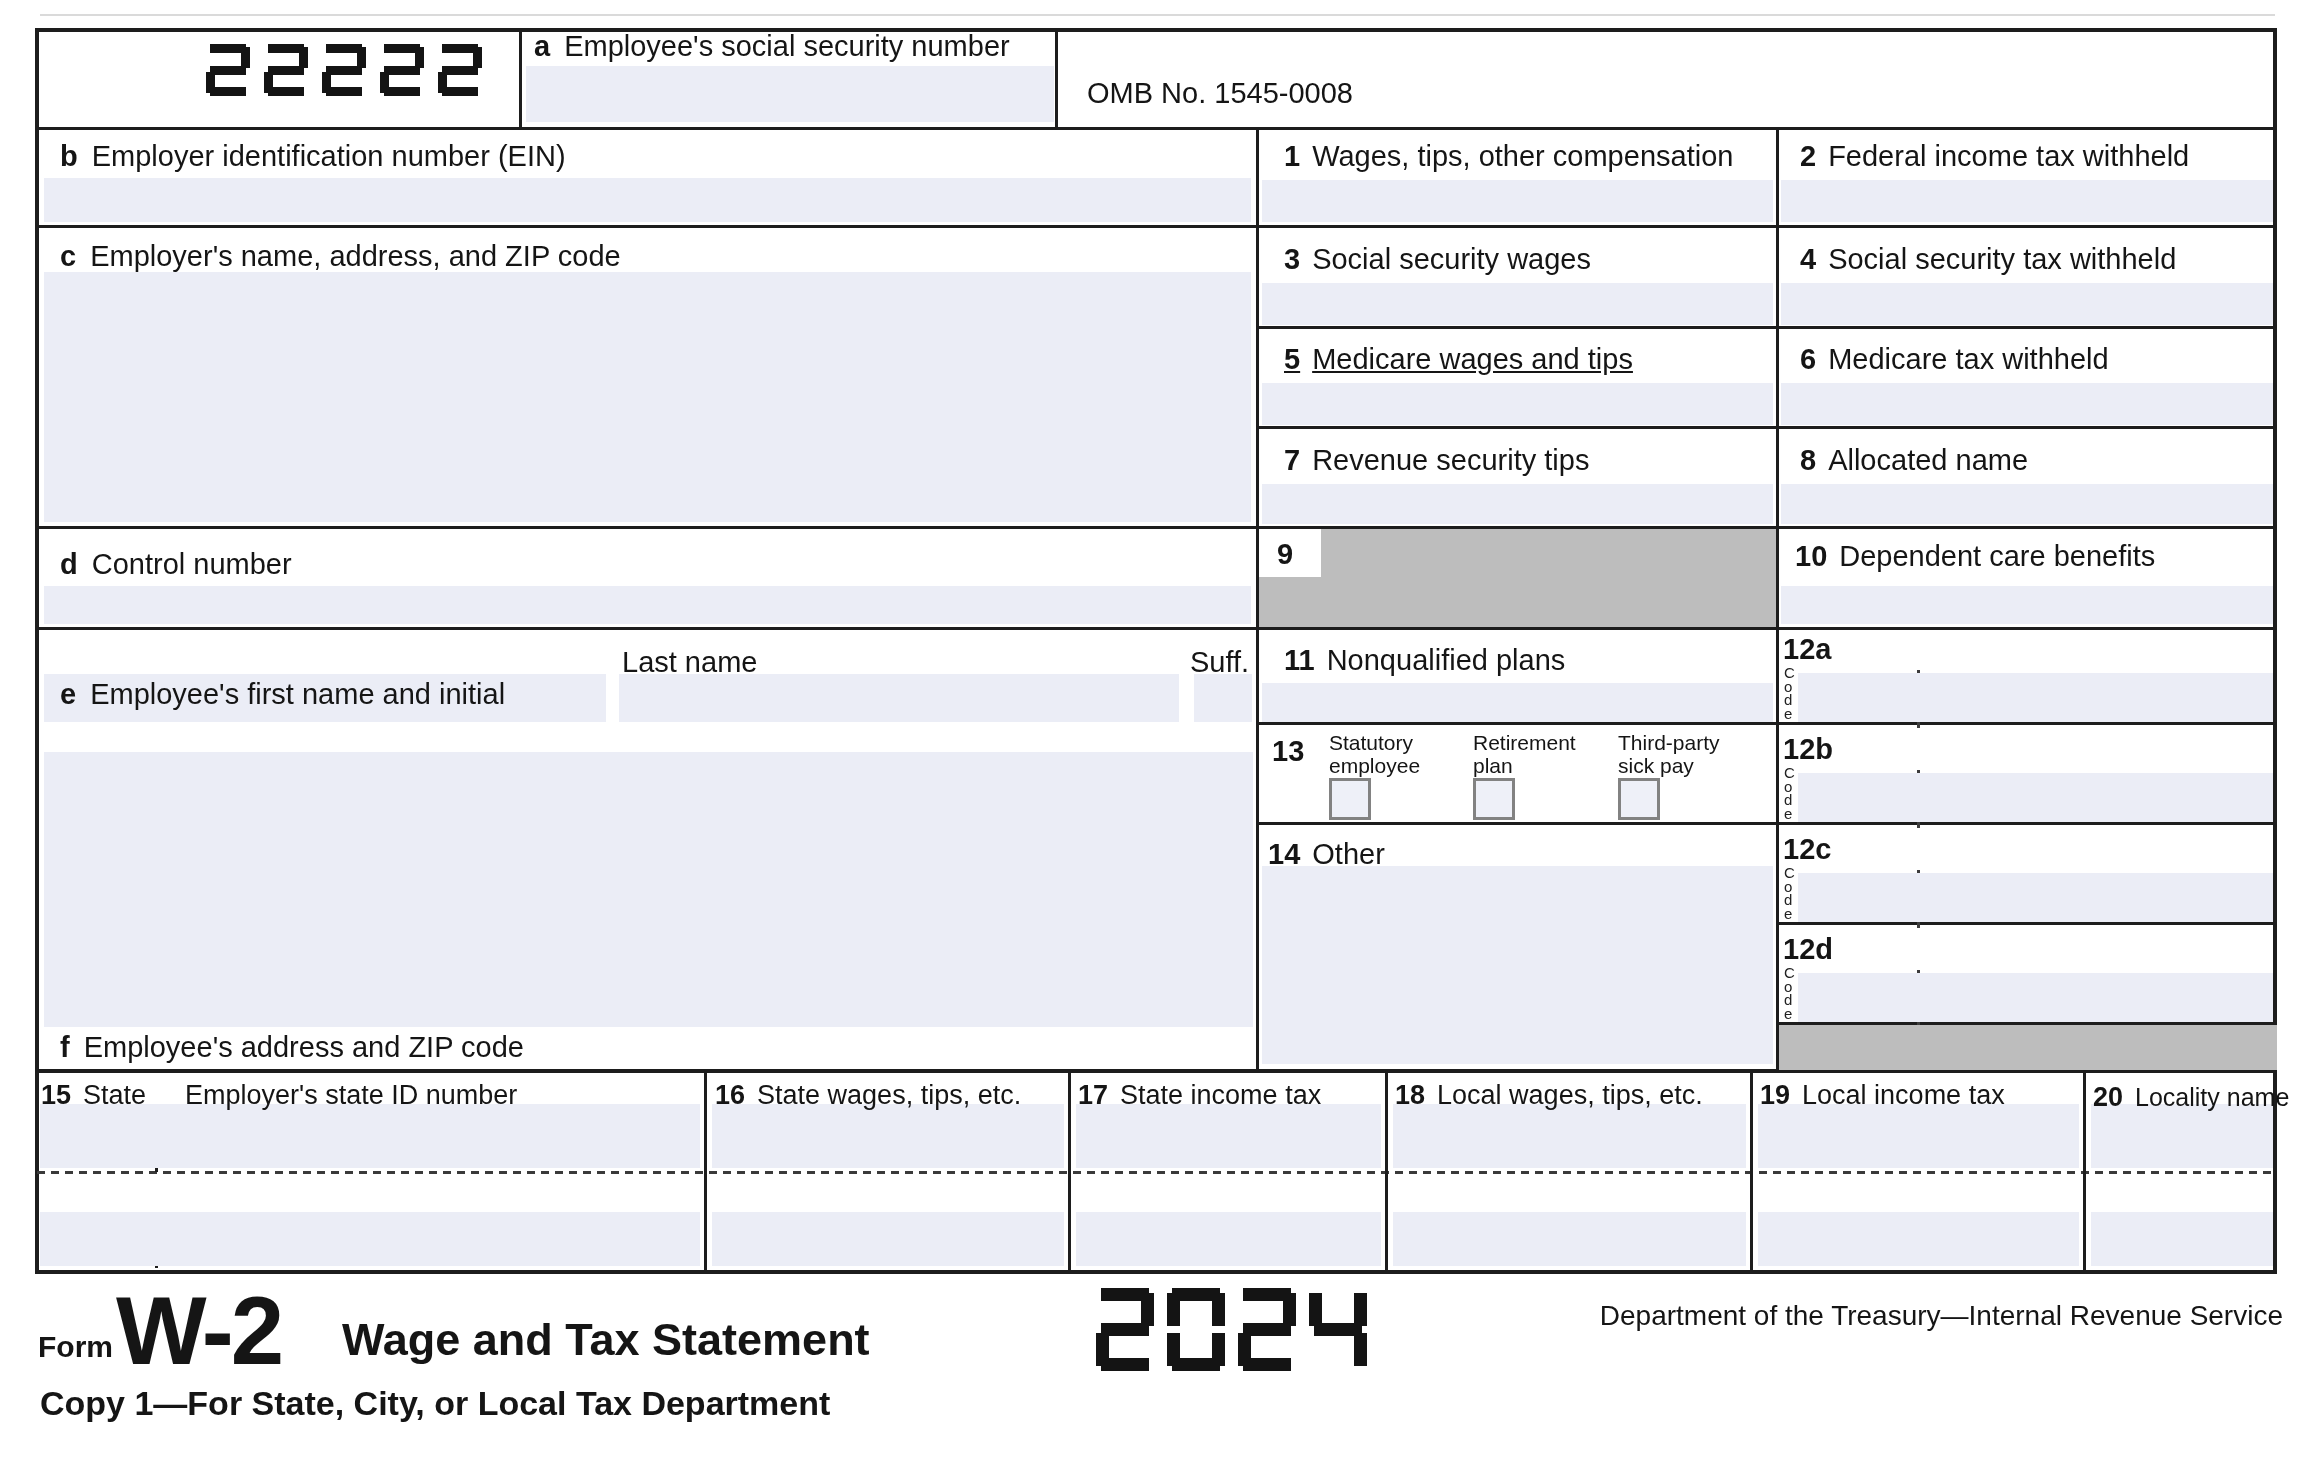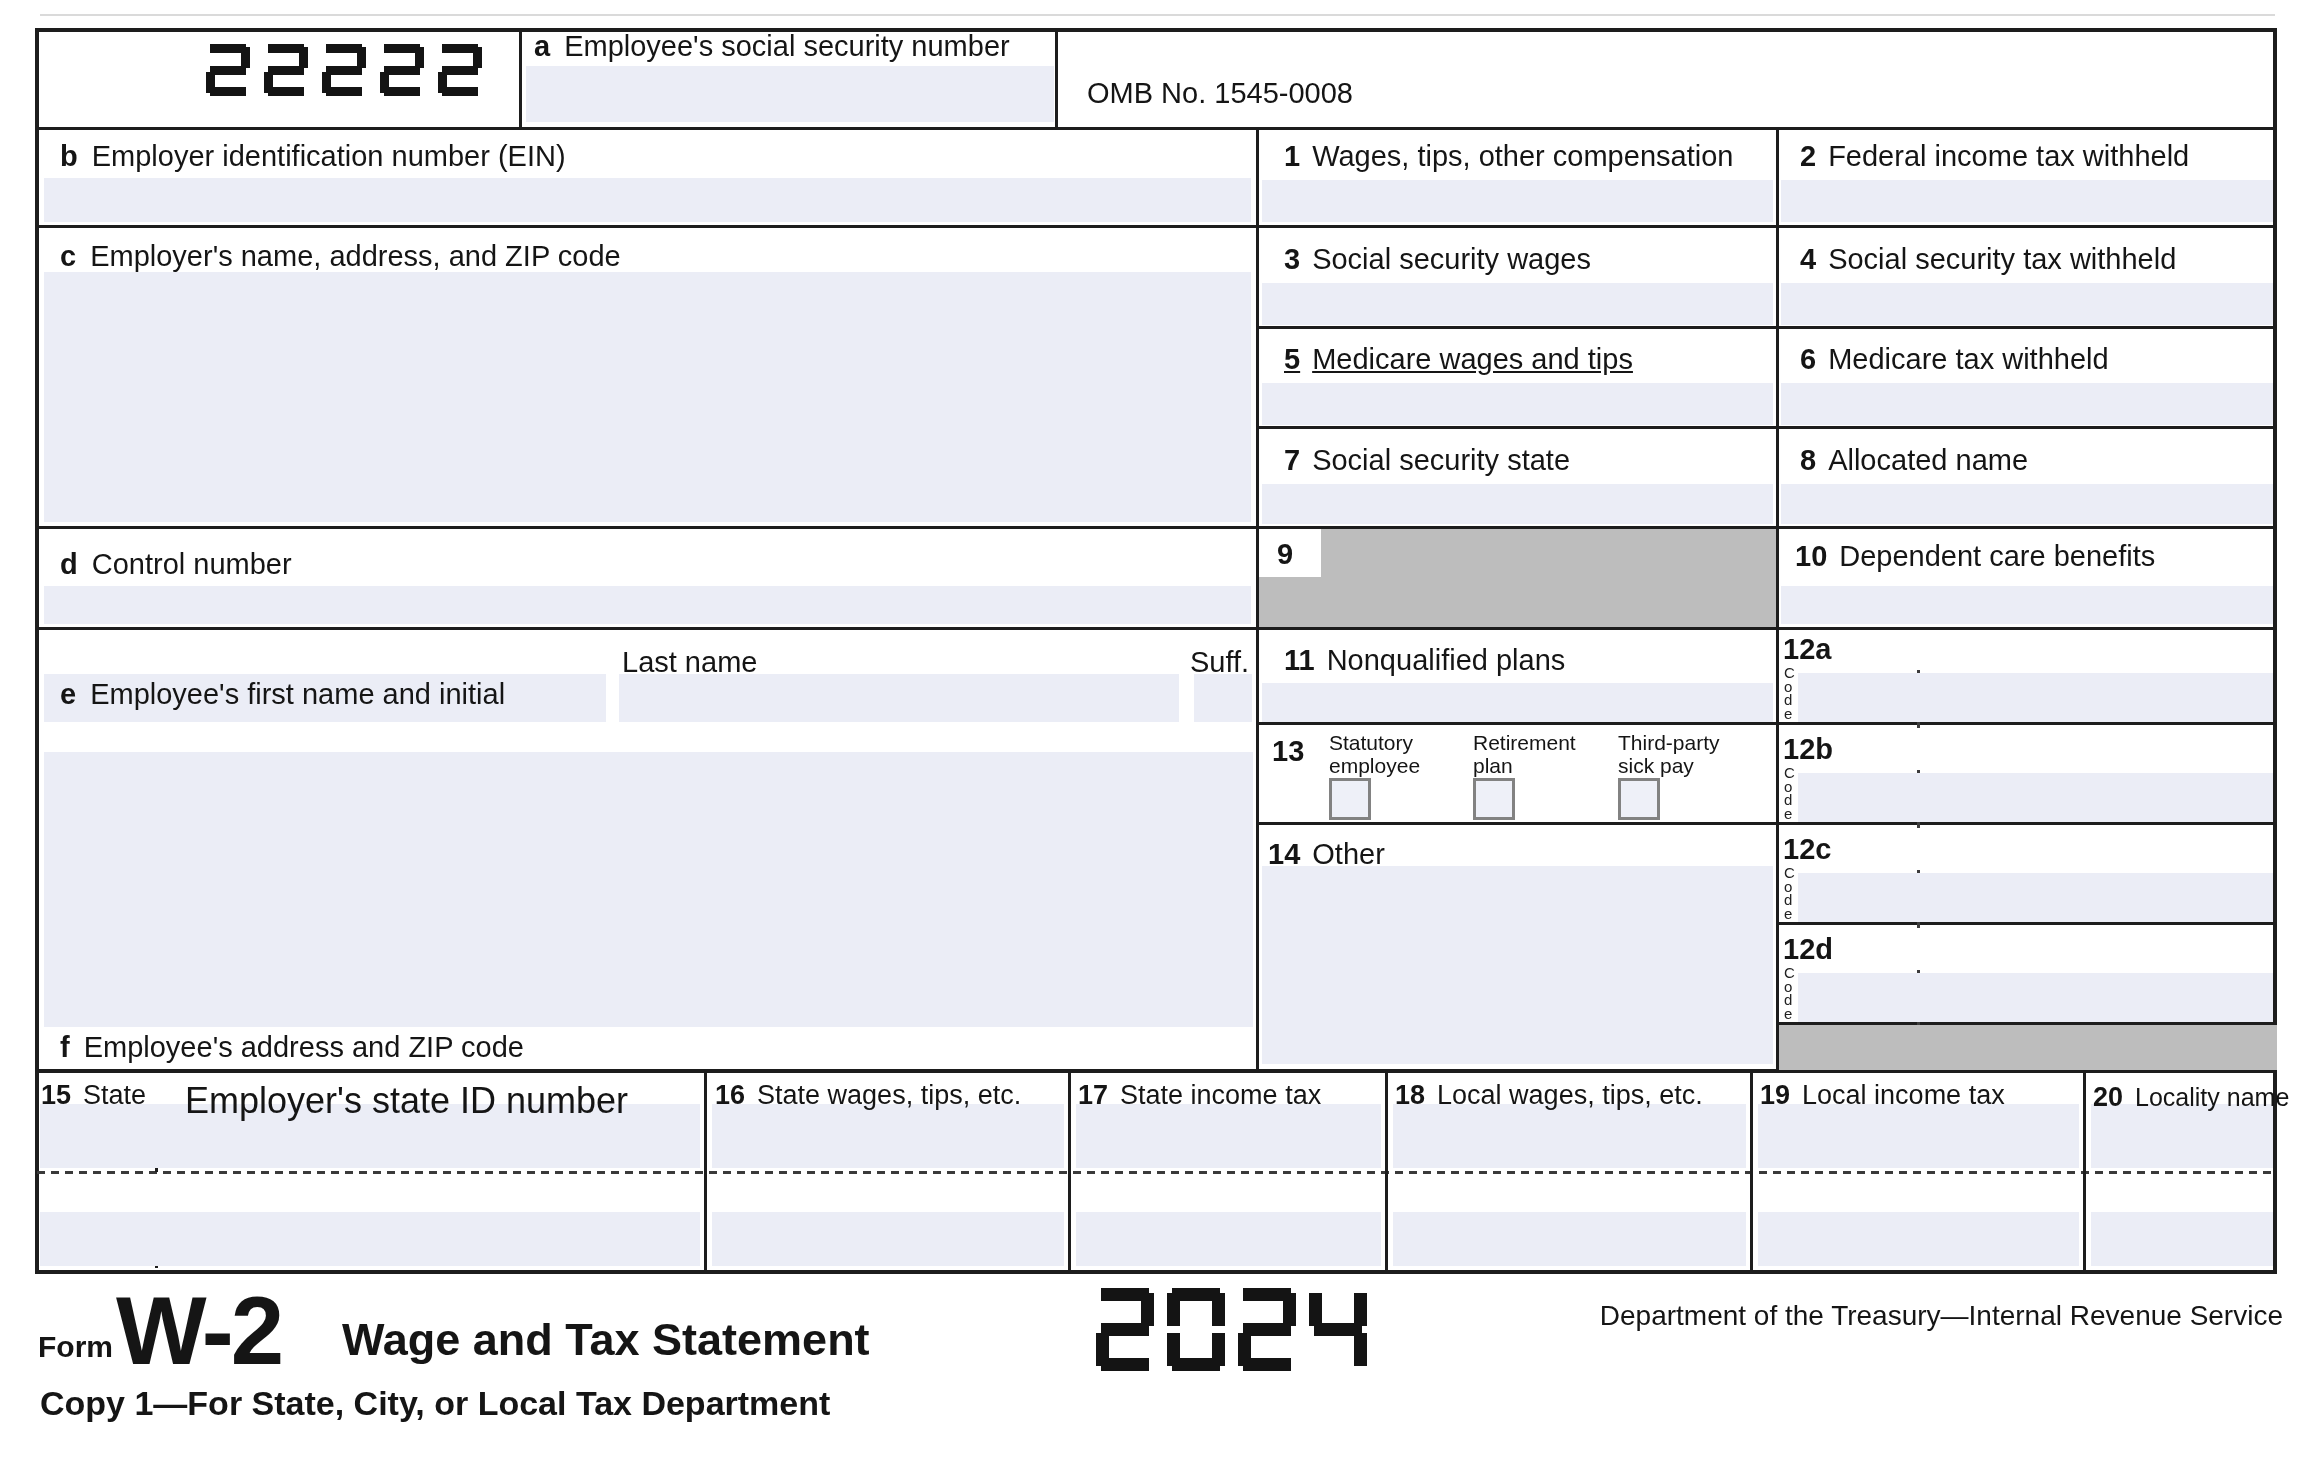--- a/index.html
+++ b/index.html
@@ -158,21 +158,21 @@
 <div class="lbl" style="left:1800px;top:243px;">
   <b>4</b><span>Social security tax withheld</span>
 </div>
 <div class="lbl" style="left:1284px;top:343px;text-decoration:underline;">
   <b>5</b><span>Medicare wages and tips</span>
 </div>
 <div class="lbl" style="left:1800px;top:343px;">
   <b>6</b><span>Medicare tax withheld</span>
 </div>
 <div class="lbl" style="left:1284px;top:444px;">
-  <b>7</b><span>Social security state</span>
+  <b>7</b><span>Revenue security tips</span>
 </div>
 <div class="lbl" style="left:1800px;top:444px;">
   <b>8</b><span>Allocated name</span>
 </div>
 <div class="lbl" style="left:1277px;top:538px;">
   <b>9</b>
 </div>
 <div class="lbl" style="left:1795px;top:540px;">
   <b>10</b><span>Dependent care benefits</span>
 </div>
@@ -200,21 +200,21 @@
 <div class="cb" style="left:1473px;top:778px;"></div>
 <div class="cb" style="left:1618px;top:778px;"></div>
 
 <div class="lbl" style="left:1268px;top:838px;text-align:right;">
   <b>14</b><span>Other</span>
 </div>
 
 <div class="lbl r15" style="left:41px;top:1080px;">
   <b>15</b><span>State</span>
 </div>
-<div class="lbl-plain r15" style="left:185px;top:1080px;font-size:36px;">Employer's state ID number</div>
+<div class="lbl-plain r15" style="left:185px;top:1080px;font-size:27px;">Employer's state ID number</div>
 <div class="lbl r15" style="left:715px;top:1080px;">
   <b>16</b><span>State wages, tips, etc.</span>
 </div>
 <div class="lbl r15" style="left:1078px;top:1080px;">
   <b>17</b><span>State income tax</span>
 </div>
 <div class="lbl r15" style="left:1395px;top:1080px;">
   <b>18</b><span>Local wages, tips, etc.</span>
 </div>
 <div class="lbl r15" style="left:1760px;top:1080px;">

